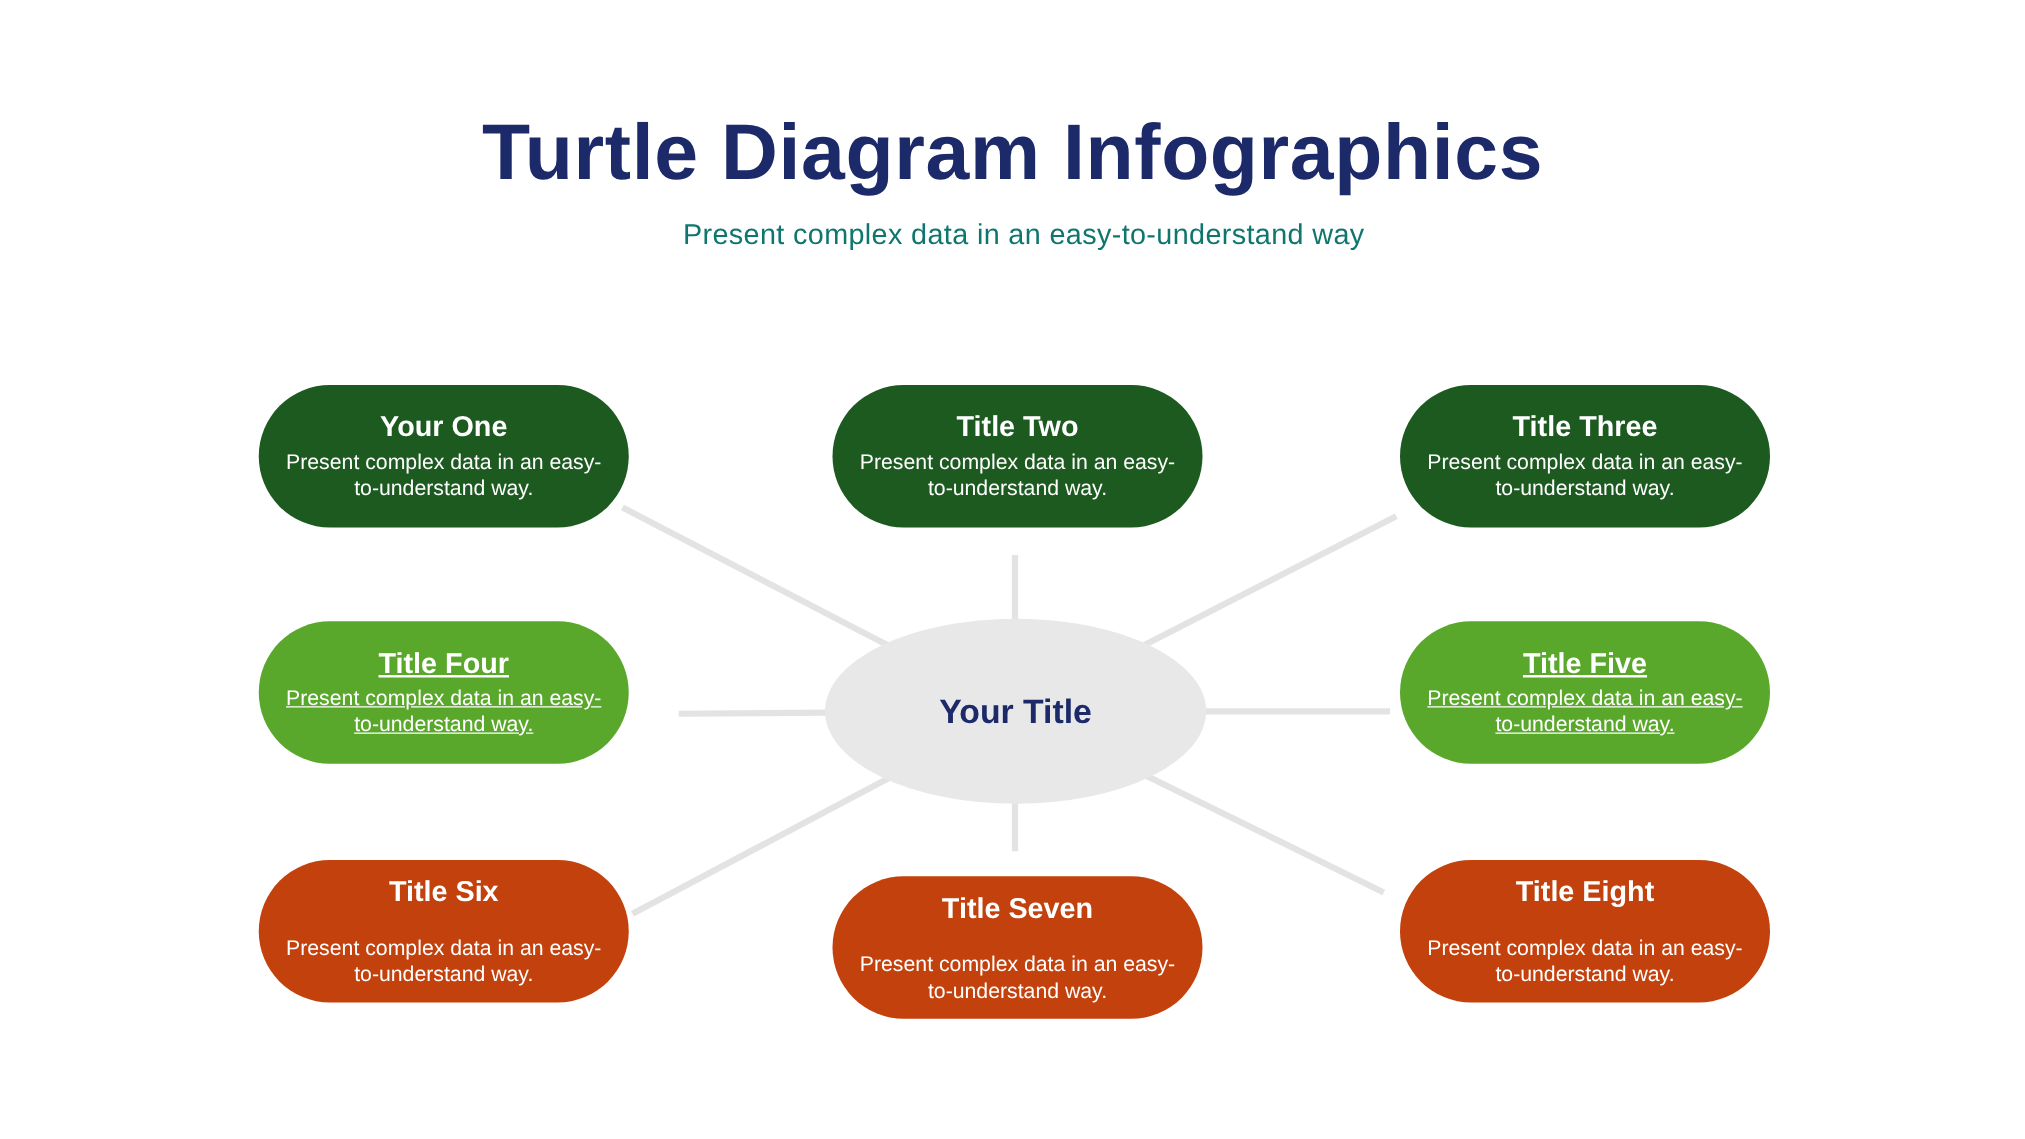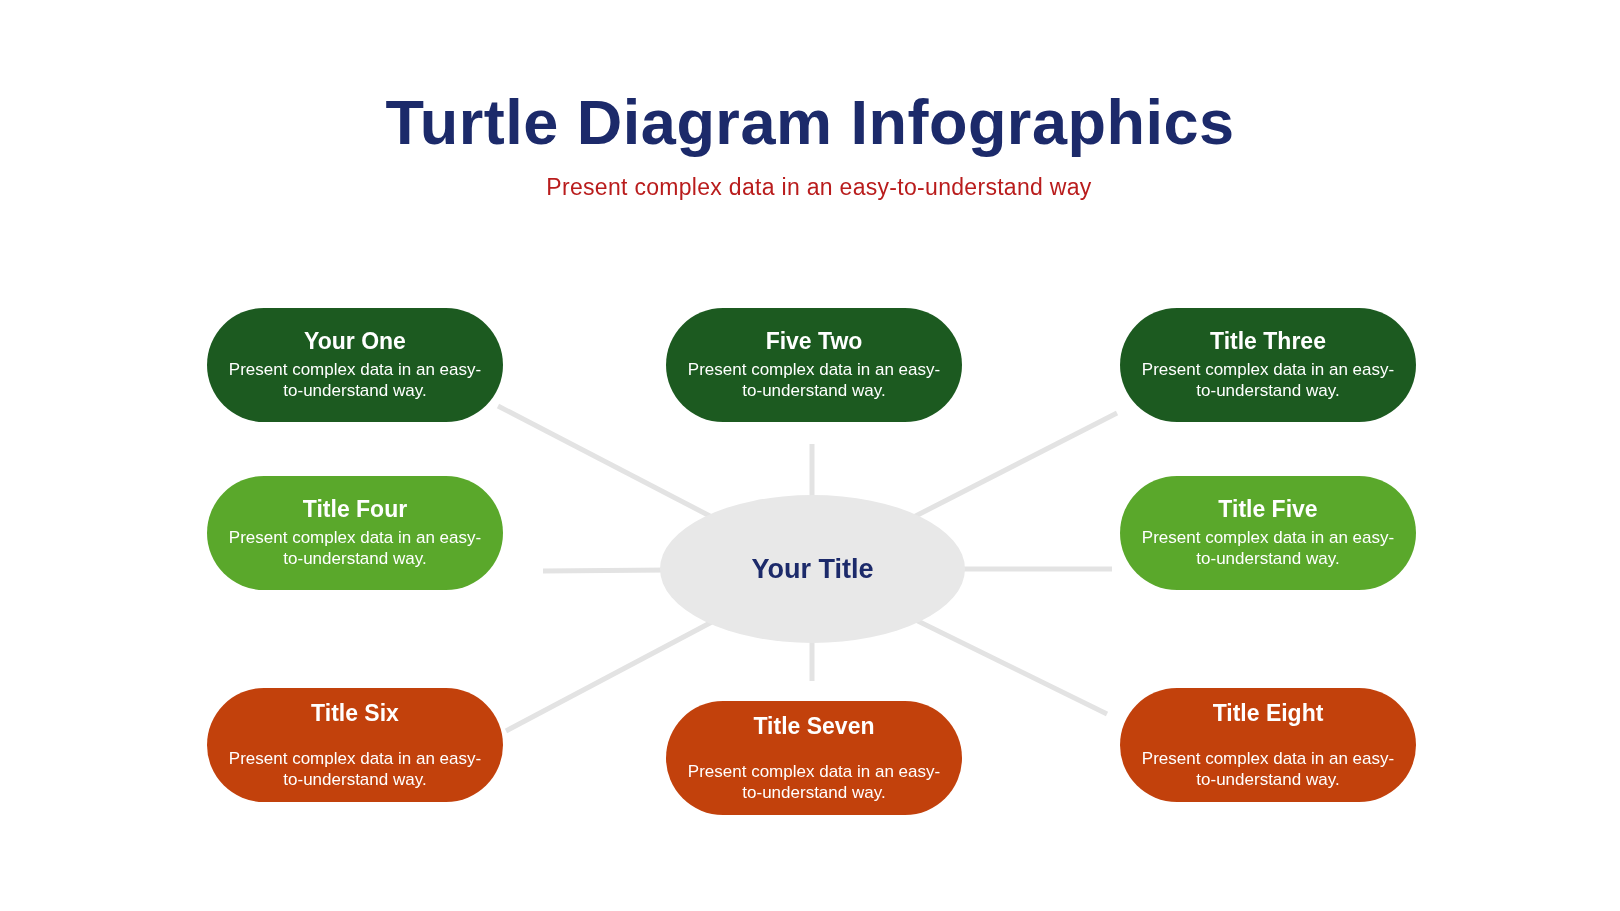--- a/index.html
+++ b/index.html
@@ -18,21 +18,21 @@
     margin: 86px 0 0 0;
     font-size: 63px;
     font-weight: 700;
     color: #1c2a6a;
     letter-spacing: 0.5px;
   }
   .page-subtitle {
     margin: 16px 0 0 0;
     font-size: 23px;
     font-weight: 400;
-    color: #b91c1c;
+    color: #0f766e;
     letter-spacing: 0.3px;
     padding-left: 18px;
   }
 
   
   .connectors { position: absolute; top: 0; left: 0; width: 1620px; height: 911px; }
   .connectors line { stroke: #e3e3e3; stroke-width: 5; }
 
   
   .center-ellipse {
@@ -64,21 +64,21 @@
   .card-body  { font-size: 17px; font-weight: 400; line-height: 1.22; max-width: 258px; }
 
   .dark   { background: #1c5a20; }
   .medium { background: #5aa82b; }
   .light  { background: #c2410c; gap: 17px; }
 
   .c-left  { left: 207px; }
   .c-mid   { left: 666px; }
   .c-right { left: 1120px; }
   .r1 { top: 308px; }
-  .r2 { top: 476px; }
+  .r2 { top: 497px; text-decoration: underline; }
   .r3 { top: 688px; }
   .card-seven { top: 701px; justify-content: center; }
 </style>
 </head>
 <body>
 
 <div class="slide">
 
   <div class="header">
     <h1 class="page-title">Turtle Diagram Infographics</h1>
@@ -99,21 +99,21 @@
   <div class="center-ellipse">
     <span class="center-label">Your Title</span>
   </div>
 
   <div class="card dark c-left r1">
     <div class="card-title">Your One</div>
     <div class="card-body">Present complex data in an easy-to-understand way.</div>
   </div>
 
   <div class="card dark c-mid r1">
-    <div class="card-title">Five Two</div>
+    <div class="card-title">Title Two</div>
     <div class="card-body">Present complex data in an easy-to-understand way.</div>
   </div>
 
   <div class="card dark c-right r1">
     <div class="card-title">Title Three</div>
     <div class="card-body">Present complex data in an easy-to-understand way.</div>
   </div>
 
   <div class="card medium c-left r2">
     <div class="card-title">Title Four</div>

